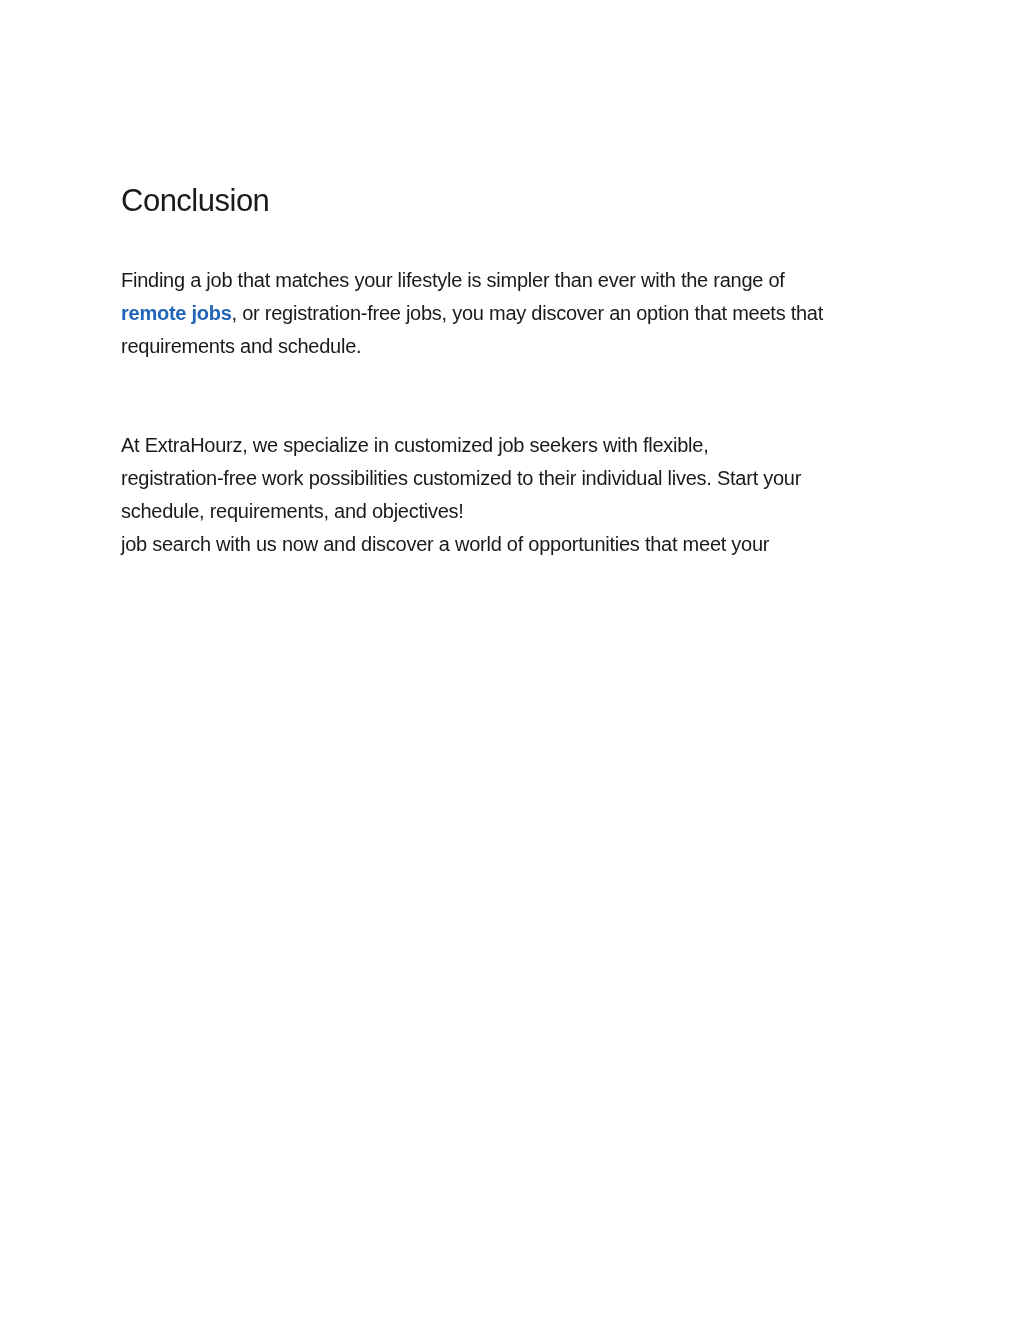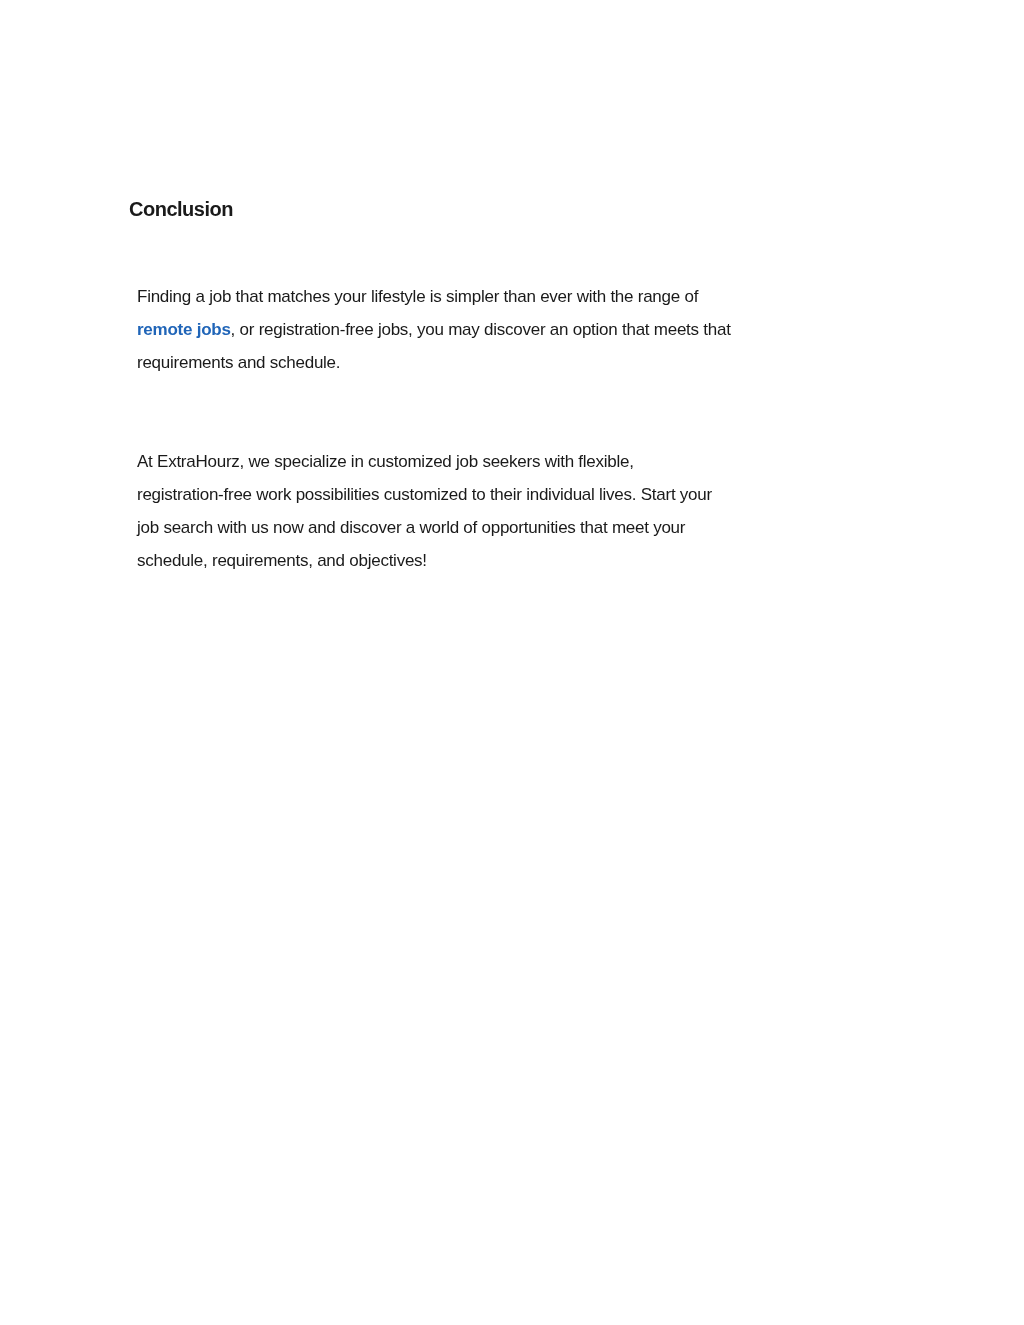--- a/index.html
+++ b/index.html
@@ -15,32 +15,32 @@
     height: 1325px;
     background: var(--bg);
     font-family: "Liberation Sans", "DejaVu Sans", sans-serif;
     color: var(--text);
     overflow: hidden;
   }
   .heading {
     position: absolute;
     left: 121px;
     top: 186px;
-    margin: 8px;
-    font-size: 20px;
-    font-weight: 700;
+    margin: 0;
+    font-size: 31px;
+    font-weight: 400;
     line-height: 30px;
     letter-spacing: -0.5px;
     color: var(--text);
   }
   .para {
     position: absolute;
     left: 121px;
-    margin: 16px;
-    font-size: 17px;
+    margin: 0;
+    font-size: 20px;
     line-height: 33px;
     letter-spacing: -0.25px;
     color: var(--text);
   }
   #paragraph-1 { top: 264px; }
   #paragraph-2 { top: 429px; }
   .line { display: block; white-space: pre; }
   .run { font-weight: 400; }
   .bold { font-weight: 400; }
   .link {
@@ -59,17 +59,17 @@
 
   <div class="para" id="paragraph-1">
     <span class="line"><span class="run">Finding a job that matches your lifestyle is simpler than ever with the range of</span></span>
     <span class="line"><a class="link">remote jobs</a><span class="run">, or registration-free jobs, you may discover an option that meets that</span></span>
     <span class="line"><span class="run">requirements and schedule.</span></span>
   </div>
 
   <div class="para" id="paragraph-2">
     <span class="line"><span class="run">At </span><span class="run bold">ExtraHourz</span><span class="run">, we specialize in customized job seekers with flexible,</span></span>
     <span class="line"><span class="run">registration-free work possibilities customized to their individual lives. Start your</span></span>
+    <span class="line"><span class="run">schedule, requirements, and objectives!</span></span>
     <span class="line"><span class="run">job search with us now and discover a world of opportunities that meet your</span></span>
-    <span class="line"><span class="run">schedule, requirements, and objectives!</span></span>
   </div>
 
 </div>
 
 </body></html>

